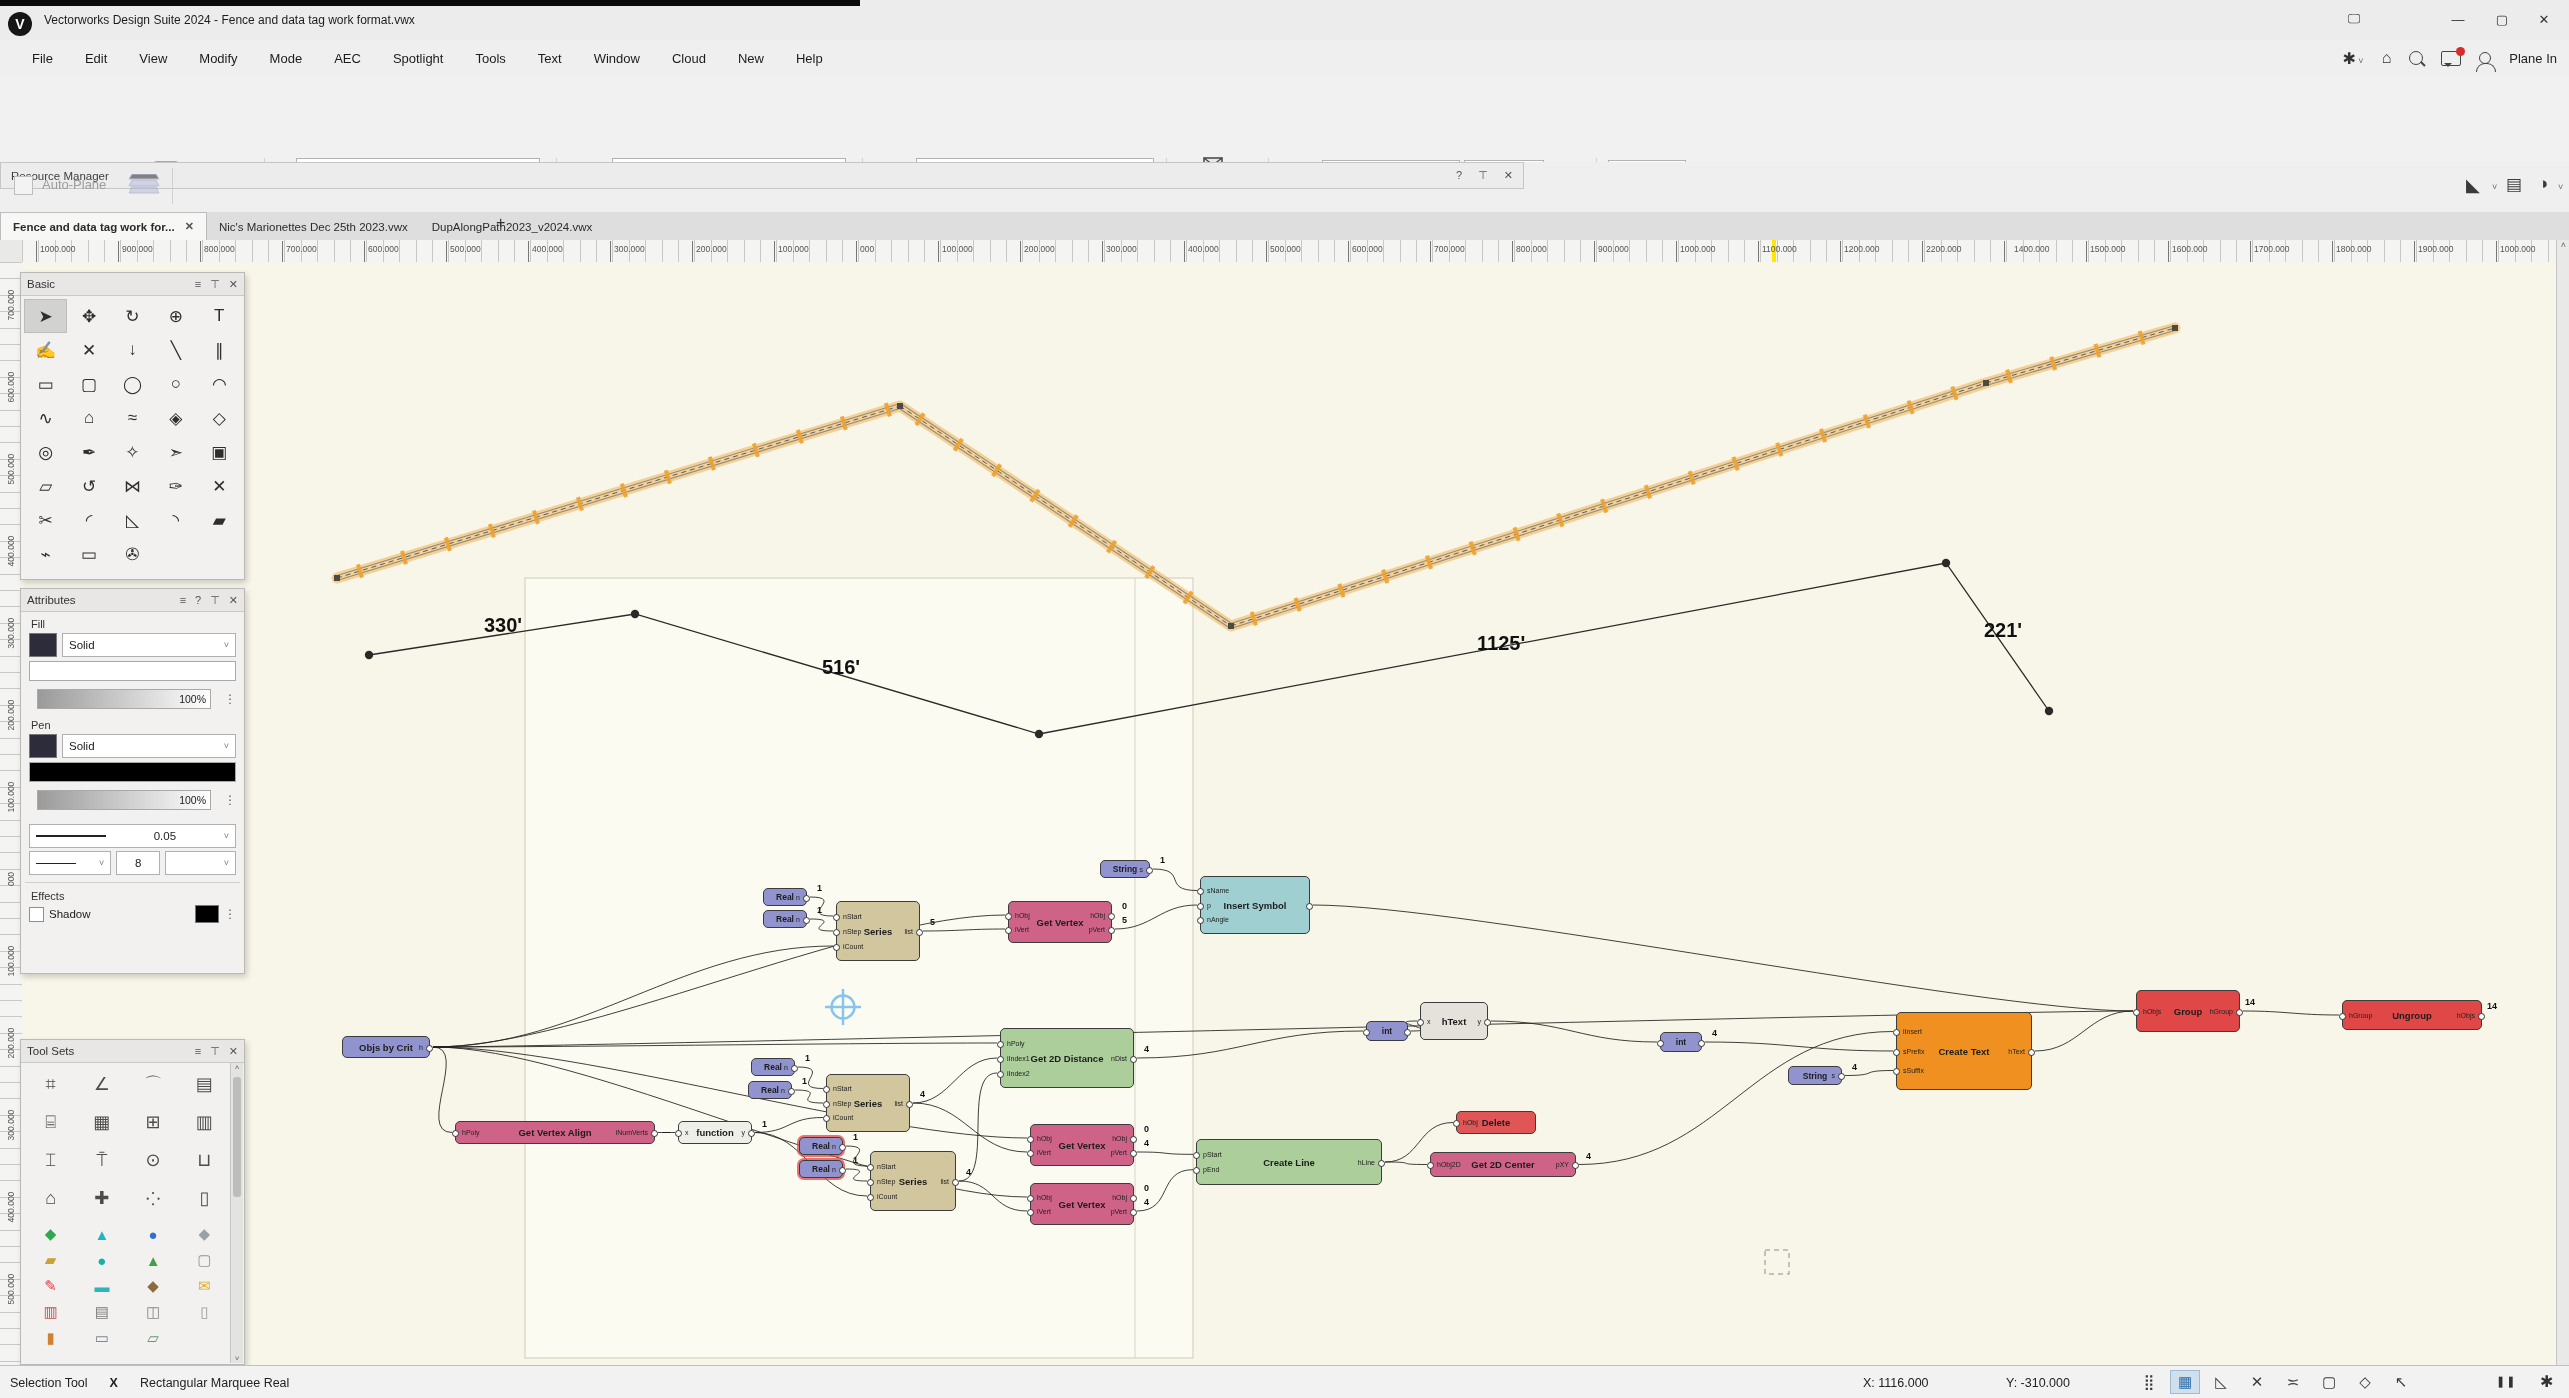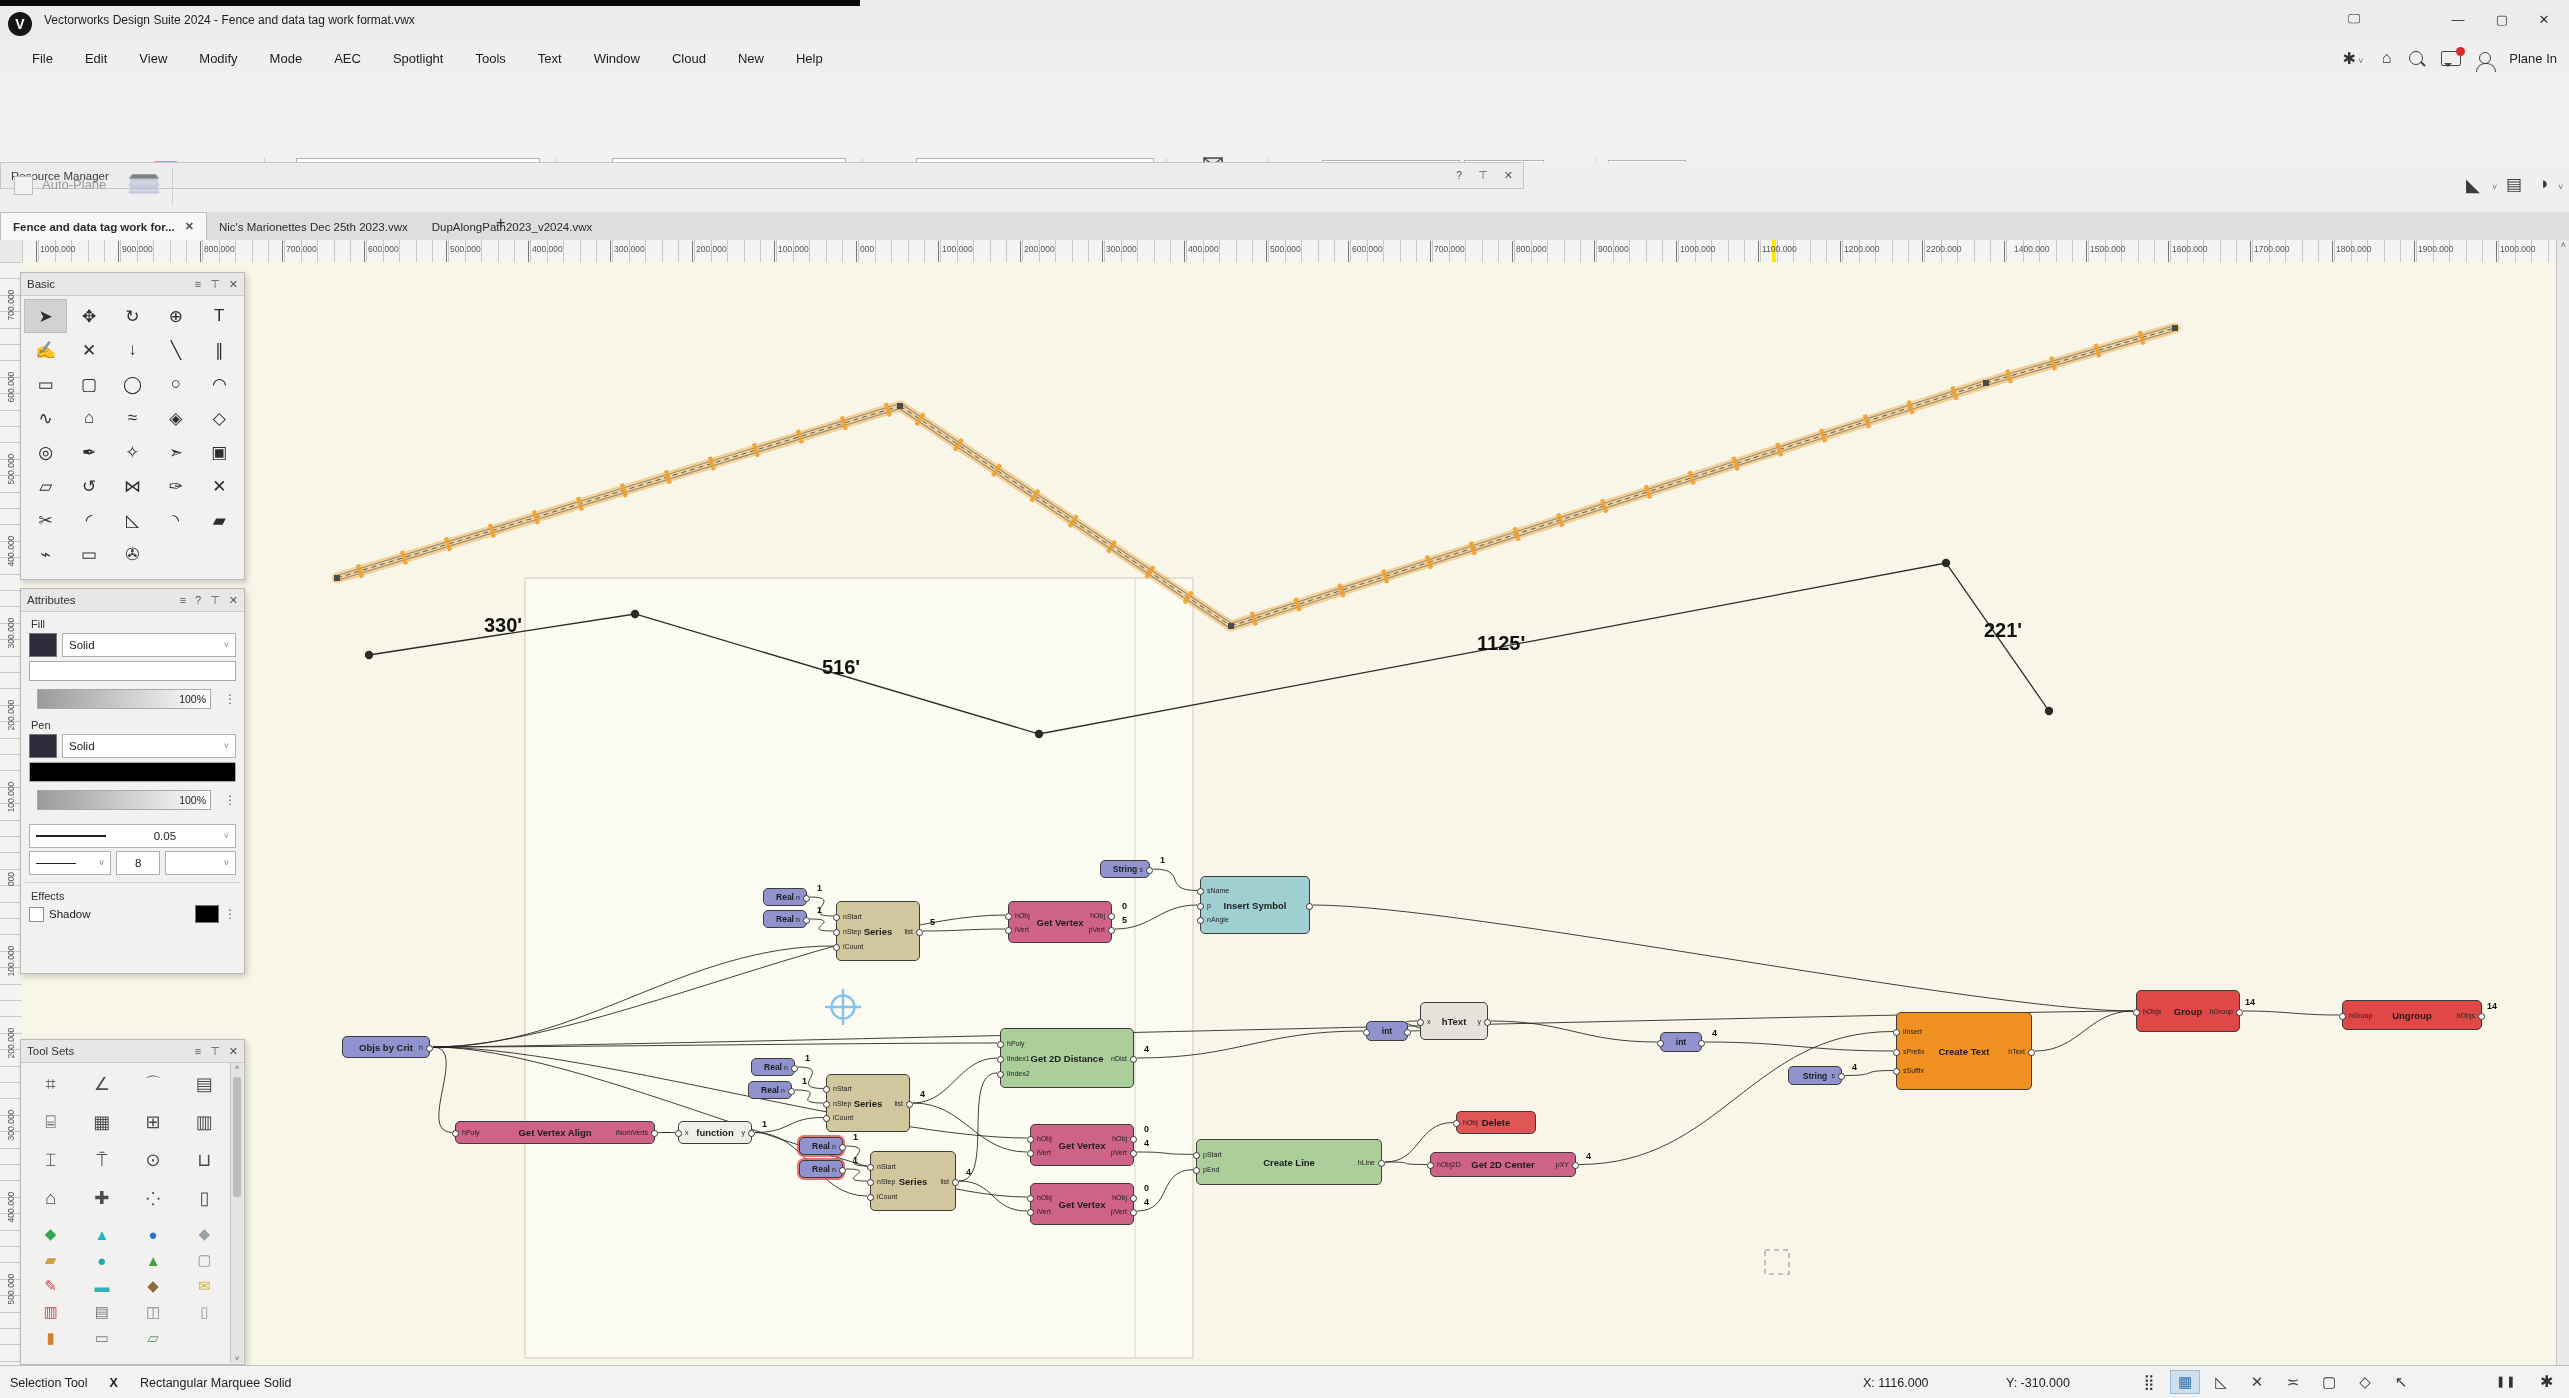--- a/index.html
+++ b/index.html
@@ -1119,21 +1119,21 @@
         <span>▱</span>
       </div>
     </div>
   <div class="pscroll" style="top:23px;height:300px">˄<div class="pthumb" style="top:14px;height:120px"></div><span style="position:absolute;bottom:0;left:0;right:0">˅</span></div>
 </div>
 
 <div id="statusbar" class="abs">
   <span class="lt">
     <span>Selection Tool</span>
     <span class="key">X</span>
-    <span>Rectangular Marquee Solid</span>
+    <span>Rectangular Marquee Real</span>
   </span>
   <span class="coord abs" style="left:1863px">X: 1116.000</span>
   <span class="coord abs" style="left:2006px">Y: -310.000</span>
   <span class="abs" id="snapicons" style="left:2134px;top:4px;display:flex;gap:6px">
       <span class="sicon">⣿</span>
       <span class="sicon on">▦</span>
       <span class="sicon">◺</span>
       <span class="sicon">✕</span>
       <span class="sicon">≍</span>
       <span class="sicon">▢</span>

